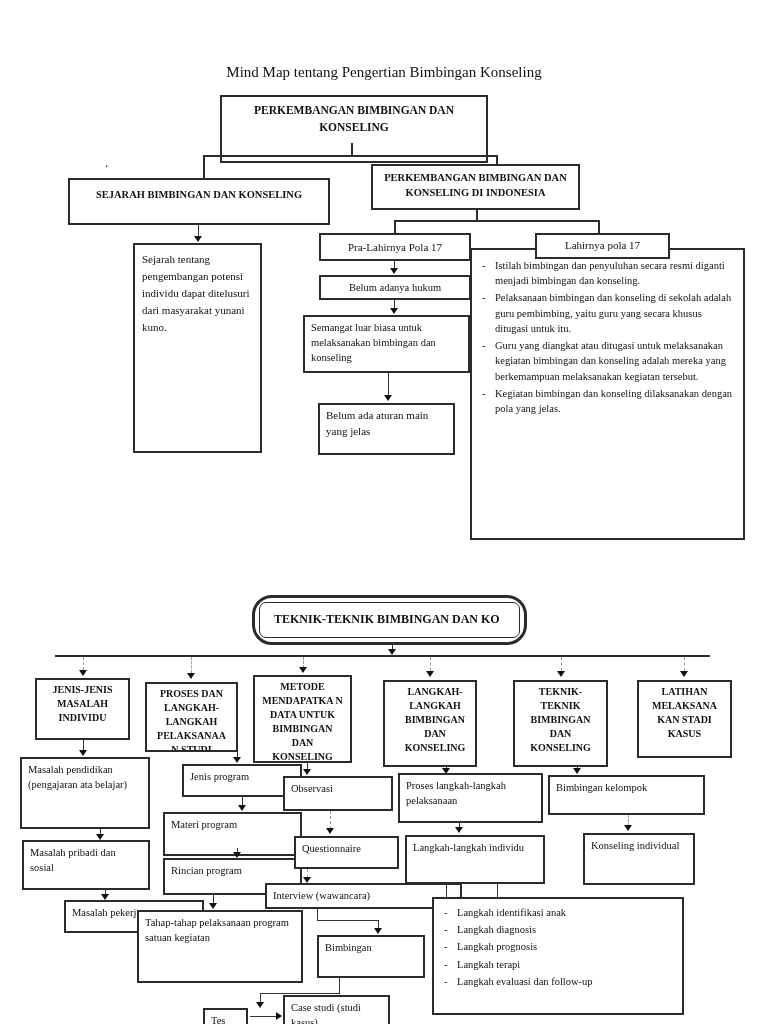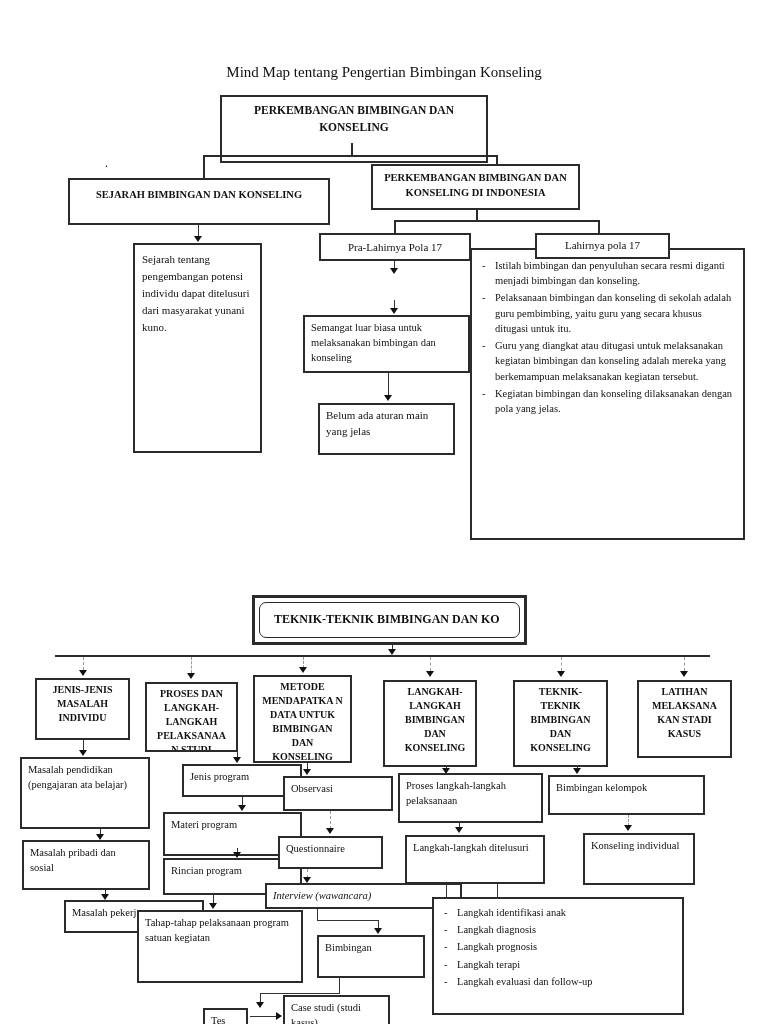--- a/index.html
+++ b/index.html
@@ -68,32 +68,33 @@
       </div>
   </div>
 
   <div class="bx" style="left:535px;top:233px;width:135px;height:26px;text-align:center;font-size:11px;">Lahirnya pola 17</div>
 
   <div class="bx" style="left:319px;top:233px;width:152px;height:28px;text-align:center;font-size:11px;padding-top:5px;">Pra-Lahirnya Pola 17</div>
 
   <div class="vl1" style="left:394px;top:261px;height:9px;"></div>
   <div class="ad" style="left:390px;top:268px;"></div>
 
+  <div class="bx" style="left:319px;top:275px;width:152px;height:25px;text-align:center;font-size:10.5px;">Belum adanya hukum</div>
 
   <div class="vl1" style="left:394px;top:300px;height:9px;"></div>
   <div class="ad" style="left:390px;top:308px;"></div>
 
   <div class="bx" style="left:303px;top:315px;width:167px;height:58px;font-size:10.5px;">Semangat luar biasa untuk melaksanakan bimbingan dan konseling</div>
 
   <div class="vl1" style="left:388px;top:373px;height:23px;"></div>
   <div class="ad" style="left:384px;top:395px;"></div>
 
   <div class="bx" style="left:318px;top:403px;width:137px;height:52px;font-size:11px;">Belum ada aturan main yang jelas</div>
 
-  <div class="bx" style="left:252px;top:595px;width:275px;height:50px;border-width:3px;padding:0;">
+  <div class="bx" style="left:252px;top:595px;width:275px;height:50px;border-width:3px;padding:0;border-radius:20px;">
     <div class="inner">
       <span style="font-weight:bold;font-size:12px;white-space:nowrap;overflow:hidden;padding-left:14px;">TEKNIK-TEKNIK BIMBINGAN DAN KO</span>
     </div>
   </div>
 
   <div class="vl1" style="left:392px;top:645px;height:6px;"></div>
   <div class="ad" style="left:388px;top:649px;"></div>
   <div class="hl" style="left:55px;top:655px;width:655px;"></div>
 
   <div class="vld" style="left:83px;top:657px;height:13px;"></div>
@@ -137,24 +138,24 @@
   <div class="bx" style="left:163px;top:858px;width:139px;height:37px;">Rincian program</div>
   <div class="vl1" style="left:213px;top:895px;height:9px;"></div>
   <div class="ad" style="left:209px;top:903px;"></div>
   <div class="bx" style="left:137px;top:910px;width:166px;height:73px;">Tahap-tahap pelaksanaan program satuan kegiatan</div>
 
   <div class="vl1" style="left:307px;top:763px;height:7px;"></div>
   <div class="ad" style="left:303px;top:769px;"></div>
   <div class="bx" style="left:283px;top:776px;width:110px;height:35px;">Observasi</div>
   <div class="vld" style="left:330px;top:811px;height:18px;"></div>
   <div class="ad" style="left:326px;top:828px;"></div>
-  <div class="bx" style="left:278px;top:836px;width:105px;height:33px;">Questionnaire</div>
+  <div class="bx" style="left:294px;top:836px;width:105px;height:33px;">Questionnaire</div>
   <div class="vld" style="left:307px;top:869px;height:9px;"></div>
   <div class="ad" style="left:303px;top:877px;"></div>
-  <div class="bx" style="left:265px;top:883px;width:197px;height:26px;font-style:italic;">Interview (wawancara)</div>
+  <div class="bx" style="left:265px;top:883px;width:197px;height:26px;">Interview (wawancara)</div>
 
   <div class="vl1" style="left:317px;top:909px;height:11px;"></div>
   <div class="hl1" style="left:317px;top:920px;width:62px;"></div>
   <div class="vl1" style="left:378px;top:920px;height:9px;"></div>
   <div class="ad" style="left:374px;top:928px;"></div>
   <div class="bx" style="left:317px;top:935px;width:108px;height:43px;">Bimbingan</div>
 
   <div class="vl1" style="left:339px;top:978px;height:15px;"></div>
   <div class="hl1" style="left:260px;top:993px;width:80px;"></div>
   <div class="vl1" style="left:260px;top:993px;height:10px;"></div>
@@ -162,21 +163,21 @@
   <div class="bx" style="left:203px;top:1008px;width:45px;height:22px;">Tes</div>
   <div class="hl1" style="left:250px;top:1016px;width:26px;"></div>
   <div class="ar" style="left:276px;top:1012px;"></div>
   <div class="bx" style="left:283px;top:995px;width:107px;height:35px;">Case studi (studi kasus)</div>
 
   <div class="vl1" style="left:446px;top:767px;height:4px;"></div>
   <div class="ad" style="left:442px;top:768px;"></div>
   <div class="bx" style="left:398px;top:773px;width:145px;height:50px;">Proses langkah-langkah pelaksanaan</div>
   <div class="vl1" style="left:459px;top:823px;height:5px;"></div>
   <div class="ad" style="left:455px;top:827px;"></div>
-  <div class="bx" style="left:405px;top:835px;width:140px;height:49px;">Langkah-langkah ditelusuri</div>
+  <div class="bx" style="left:405px;top:835px;width:140px;height:49px;">Langkah-langkah individu</div>
   <div class="vl1" style="left:446px;top:884px;height:13px;"></div>
   <div class="vl1" style="left:497px;top:884px;height:13px;"></div>
   <div class="bx" style="left:432px;top:897px;width:252px;height:118px;padding:6px 8px;">
     <div>
         <div class="pt">Langkah identifikasi anak</div>
         <div class="pt">Langkah diagnosis</div>
         <div class="pt">Langkah prognosis</div>
         <div class="pt">Langkah terapi</div>
         <div class="pt">Langkah evaluasi dan follow-up</div>
       </div>

